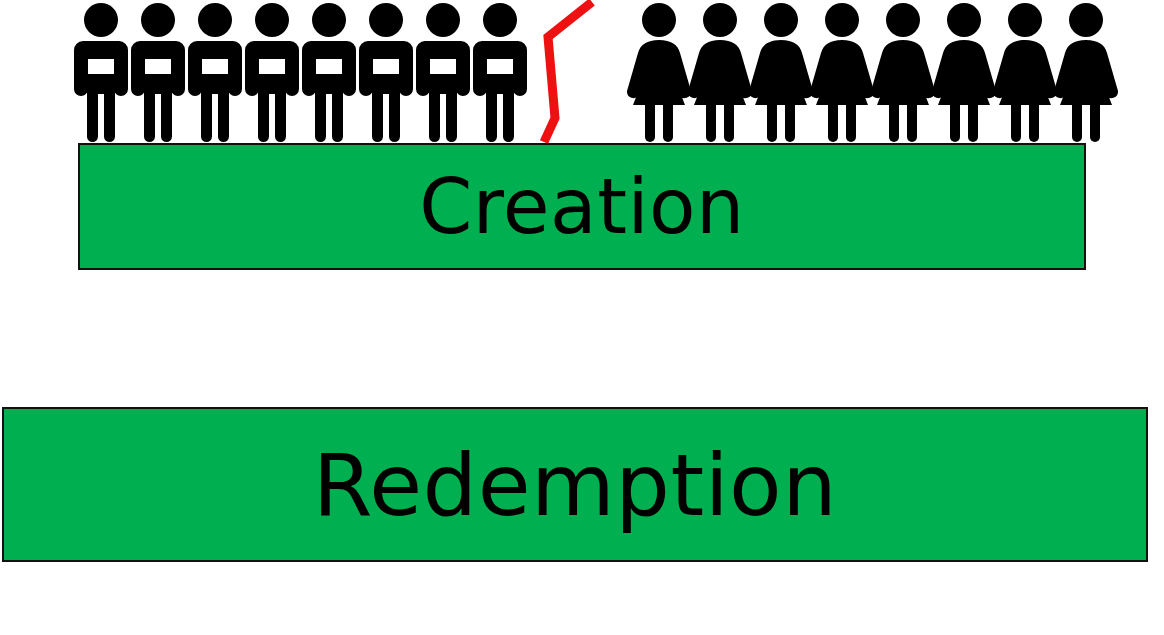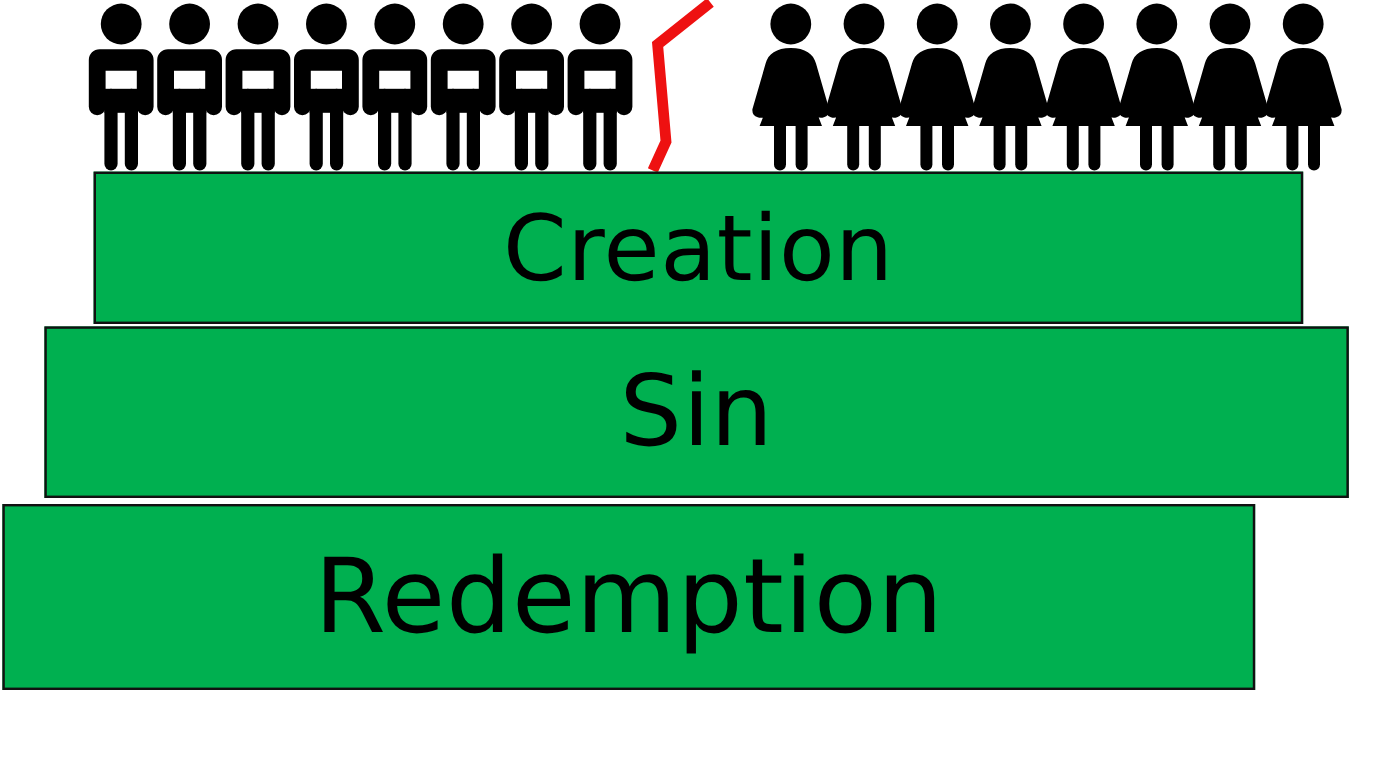--- a/index.html
+++ b/index.html
@@ -50,22 +50,22 @@
   #bar-sin {
     left: 37px;
     top: 272px;
     width: 1087px;
     height: 143px;
   }
   #bar-sin .bar-label { font-size: 82px; }
 
   #bar-redemption {
     left: 2px;
-    top: 420px;
-    width: 1044px;
+    top: 407px;
+    width: 1146px;
     height: 155px;
   }
   #bar-redemption .bar-label { font-size: 86px; }
 
   
   .people-row {
     position: absolute;
     top: 0;
     height: 145px;
     display: flex;
@@ -363,21 +363,18 @@
     </div>
 
   <svg id="zigzag" viewBox="0 0 80 150" xmlns="http://www.w3.org/2000/svg">
     <polyline id="zigzag-path" points="62,2 18,37 25,118 14,142" fill="none" stroke="#EE1111" stroke-width="9" stroke-linecap="butt" stroke-linejoin="miter"></polyline>
   </svg>
 
   <div id="bar-creation" class="bar">
     <span class="bar-label">Creation</span>
   </div>
 
-  <div id="bar-sin" class="bar">
-    <span class="bar-label">Sin</span>
-  </div>
 
   <div id="bar-redemption" class="bar">
     <span class="bar-label">Redemption</span>
   </div>
 
 </div>
 
 </body></html>

